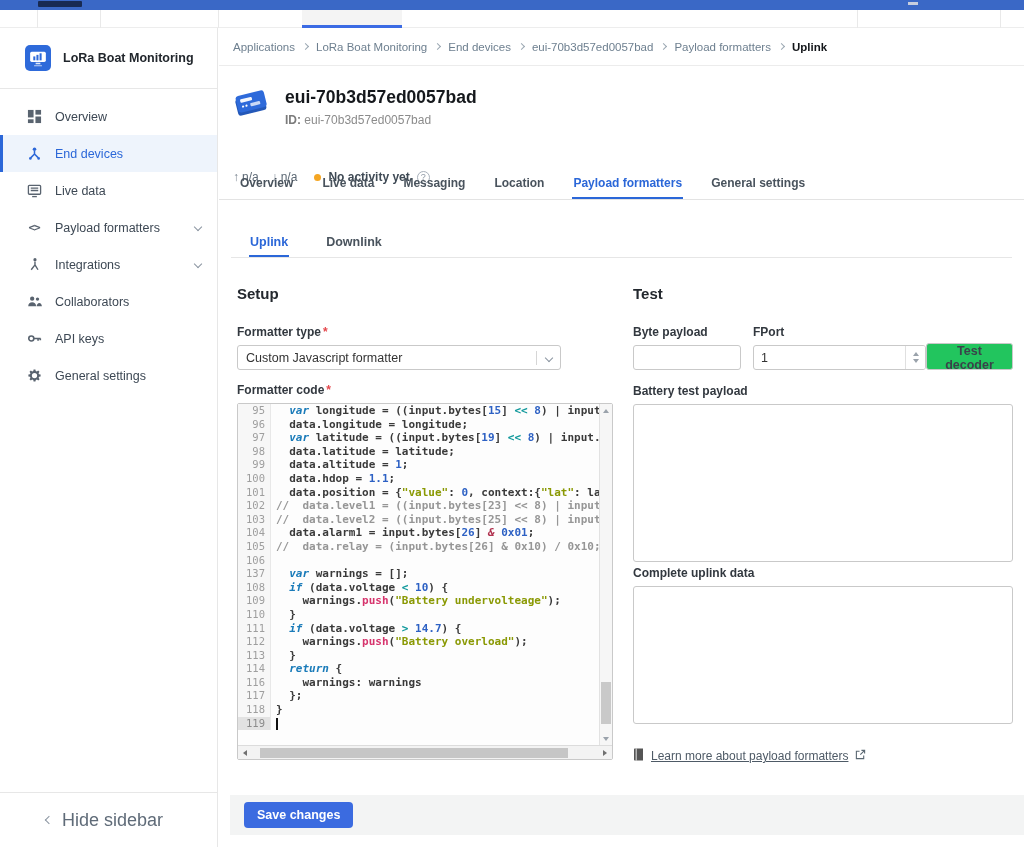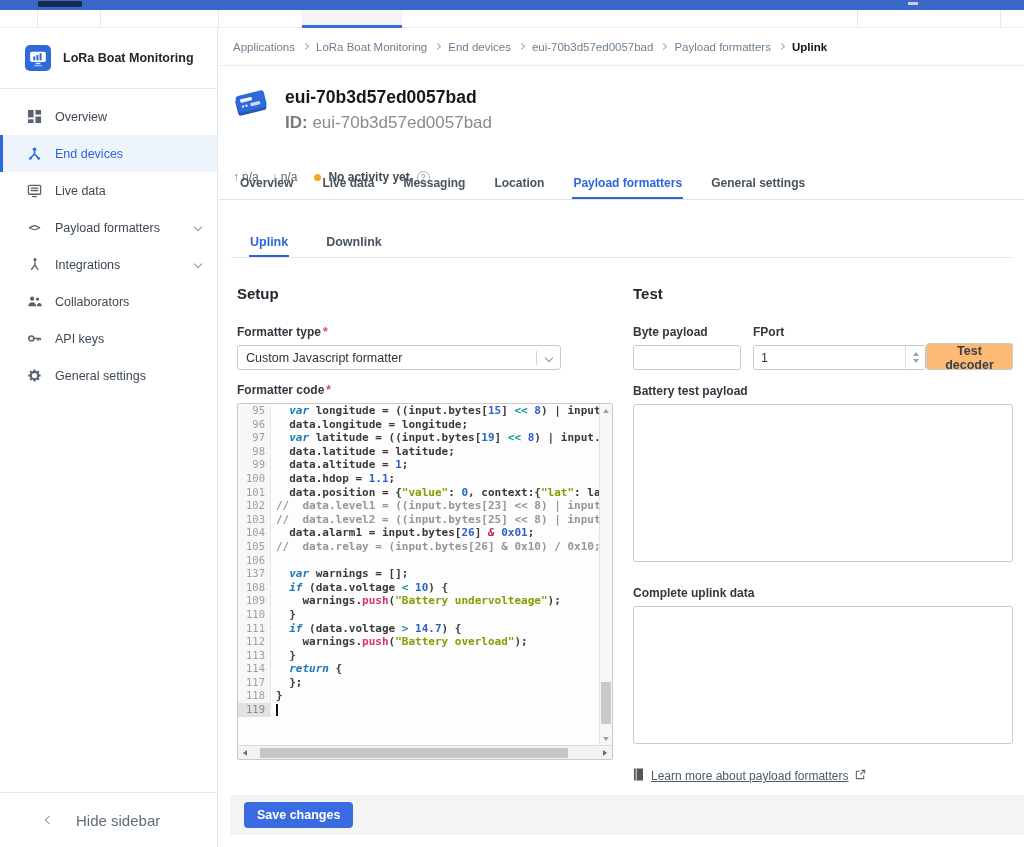--- a/index.html
+++ b/index.html
@@ -23,32 +23,32 @@
   .menu{padding-top:9px}
   .menu-item{position:relative;height:37px;display:flex;align-items:center;padding-left:26px;gap:13px;font-size:12.5px;color:#3d4854;cursor:pointer}
   .mi-icon{width:16px;height:16px;color:#59636f;display:flex;align-items:center;justify-content:center;flex:0 0 16px;font-weight:bold}
   .menu-item.active{background:#eef4fc;color:#2b67d8;border-left:3px solid #2b67d8;padding-left:23px}
   .menu-item.active .mi-icon{color:#2b67d8}
   .chev{display:inline-block;width:6px;height:6px;border-right:1.5px solid #8a94a0;border-bottom:1.5px solid #8a94a0}
   .chev.down{transform:rotate(45deg)}
   .chev.left{transform:rotate(135deg)}
   .menu-chev{position:absolute;right:16px;top:15px}
   .code-glyph{font-family:"DejaVu Sans Mono",monospace;font-size:11px;letter-spacing:-1px}
-  .sidebar-footer{position:absolute;left:0;right:0;bottom:0;height:55px;border-top:1px solid #e7e7e7;display:flex;align-items:center;padding-left:46px;gap:24px;color:#5f6b78;font-size:15px;cursor:pointer}
+  .sidebar-footer{position:absolute;left:0;right:0;bottom:0;height:55px;border-top:1px solid #e7e7e7;display:flex;align-items:center;padding-left:46px;gap:10px;color:#5f6b78;font-size:18px;cursor:pointer}
 
   
   .main{position:absolute;left:219px;top:28px;right:0;bottom:0}
   .breadcrumb-bar{height:38px;border-bottom:1px solid #ececec;display:flex;align-items:center;padding-left:14px;gap:8px;font-size:11.5px;color:#6d7f8f}
   .crumb{cursor:pointer}
   .crumb-current{color:#121519;font-weight:bold}
   .crumb-sep{width:5px;height:5px;border-right:1.4px solid #9aa7b2;border-top:1.4px solid #9aa7b2;transform:rotate(45deg);flex:0 0 5px}
 
   .device-header{position:absolute;left:12px;top:57px;display:flex;gap:14px;align-items:flex-start}
   .device-title{font-size:17.5px;font-weight:bold;color:#15181c;margin:2px 0 5px}
-  .device-id{font-size:17px;color:#8b8b8b}
+  .device-id{font-size:12px;color:#8b8b8b}
   .device-id b{color:#7b7b7b}
 
   .stats{position:absolute;left:14px;top:142px;display:flex;align-items:center;gap:7px;font-size:12px;color:#5c6874}
   .stat{display:flex;align-items:center;gap:3px;margin-right:6px}
   .arrow{color:#78838f;font-size:12px}
   .dot{width:7px;height:7px;border-radius:50%;background:#f5a623;margin-left:4px}
   .activity-label{font-weight:bold;color:#3f4a55}
   .qmark{width:13px;height:13px;border:1px solid #a7b0ba;border-radius:50%;color:#8d97a3;font-size:9px;display:flex;align-items:center;justify-content:center}
 
   .tabs{position:absolute;left:0;right:0;top:146px;height:26px;border-bottom:1px solid #e3e3e3;display:flex;padding-left:20px;gap:27px;font-size:12px;font-weight:600;color:#49535d}
@@ -72,25 +72,25 @@
   .text-input{height:25px;border:1px solid #c9c9c9;border-radius:3px;font-family:"Liberation Sans",sans-serif;font-size:12.5px;padding:0 7px;color:#333;outline:none}
   .fields-row{display:flex;align-items:flex-end}
   .field-col{display:flex;flex-direction:column}
   .fport-wrap{position:relative;width:173px}
   .fport-wrap input{width:100%;padding-right:26px}
   .stepper{position:absolute;right:1px;top:1px;bottom:1px;width:20px;border-left:1px solid #e0e0e0;display:flex;flex-direction:column;align-items:center;justify-content:center;gap:3px;cursor:pointer;background:#fff;border-radius:0 2px 2px 0}
   .tri-up{width:0;height:0;border-left:3.5px solid transparent;border-right:3.5px solid transparent;border-bottom:4.5px solid #9aa2ab}
   .tri-down{width:0;height:0;border-left:3.5px solid transparent;border-right:3.5px solid transparent;border-top:4.5px solid #9aa2ab}
   .tri-left{width:0;height:0;border-top:3.5px solid transparent;border-bottom:3.5px solid transparent;border-right:4.5px solid #707070}
   .tri-right{width:0;height:0;border-top:3.5px solid transparent;border-bottom:3.5px solid transparent;border-left:4.5px solid #707070}
-  .btn-secondary{height:27px;padding:0 12px;border:1px solid #c9c9c9;border-radius:3px;background:#fdba74;font-family:"Liberation Sans",sans-serif;font-size:12.5px;color:#3a424a;font-weight:600;cursor:pointer;margin-left:auto}
+  .btn-secondary{height:27px;padding:0 12px;border:1px solid #c9c9c9;border-radius:3px;background:#22c55e;font-family:"Liberation Sans",sans-serif;font-size:12.5px;color:#3a424a;font-weight:600;cursor:pointer;margin-left:auto}
   .ta{width:380px;border:1px solid #c9c9c9;border-radius:3px;background:#fff;resize:none;outline:none}
   .ta1{height:158px;margin-bottom:0}
   .ta2{height:138px}
-  .mt1{margin-top:14px}.mt2{margin-top:20px}
+  .mt1{margin-top:14px}.mt2{margin-top:0}
 
   .link-row{display:flex;align-items:center;gap:7px;margin-top:20px;font-size:12px;color:#4e5a66;cursor:pointer}
   .link-text{text-decoration:underline}
 
   
   .editor{width:376px;border:1px solid #c9c9c9;border-radius:2px;position:relative;background:#fdfdfd;margin-top:4px}
   .cm-area{position:relative;height:341px;overflow:hidden}
   .cm-row{display:flex;height:13.6px;line-height:13.6px;font-family:"DejaVu Sans Mono",monospace;font-size:11px;font-weight:bold;white-space:pre;overflow:hidden}
   .cm-gutter-cell{flex:0 0 33px;background:#f7f7f7;border-right:1px solid #e8e8e8;color:#9e9e9e;text-align:right;padding-right:5px;font-weight:normal;font-size:10.5px}
   .cm-gutter-cell.active{background:#e2e2e2;color:#8b8b8b}
@@ -318,20 +318,21 @@
             <div class="cm-row"><span class="cm-gutter-cell">105</span><span class="cm-code"><span class="tk-c">//  data.relay = (input.bytes[26] &amp; 0x10) / 0x10;</span></span></div>
             <div class="cm-row"><span class="cm-gutter-cell">106</span><span class="cm-code"></span></div>
             <div class="cm-row"><span class="cm-gutter-cell">137</span><span class="cm-code"><span class="tk-p">  </span><span class="tk-k">var</span><span class="tk-p"> warnings = [];</span></span></div>
             <div class="cm-row"><span class="cm-gutter-cell">108</span><span class="cm-code"><span class="tk-p">  </span><span class="tk-k">if</span><span class="tk-p"> (data.voltage </span><span class="tk-o">&lt;</span><span class="tk-p"> </span><span class="tk-n">10</span><span class="tk-p">) {</span></span></div>
             <div class="cm-row"><span class="cm-gutter-cell">109</span><span class="cm-code"><span class="tk-p">    warnings.</span><span class="tk-m">push</span><span class="tk-p">(</span><span class="tk-s">"Battery undervolteage"</span><span class="tk-p">);</span></span></div>
             <div class="cm-row"><span class="cm-gutter-cell">110</span><span class="cm-code"><span class="tk-p">  }</span></span></div>
             <div class="cm-row"><span class="cm-gutter-cell">111</span><span class="cm-code"><span class="tk-p">  </span><span class="tk-k">if</span><span class="tk-p"> (data.voltage </span><span class="tk-o">&gt;</span><span class="tk-p"> </span><span class="tk-n">14.7</span><span class="tk-p">) {</span></span></div>
             <div class="cm-row"><span class="cm-gutter-cell">112</span><span class="cm-code"><span class="tk-p">    warnings.</span><span class="tk-m">push</span><span class="tk-p">(</span><span class="tk-s">"Battery overload"</span><span class="tk-p">);</span></span></div>
             <div class="cm-row"><span class="cm-gutter-cell">113</span><span class="cm-code"><span class="tk-p">  }</span></span></div>
             <div class="cm-row"><span class="cm-gutter-cell">114</span><span class="cm-code"><span class="tk-p">  </span><span class="tk-k">return</span><span class="tk-p"> {</span></span></div>
+            <div class="cm-row"><span class="cm-gutter-cell">116</span><span class="cm-code"><span class="tk-p">    warnings: warnings</span></span></div>
             <div class="cm-row"><span class="cm-gutter-cell">117</span><span class="cm-code"><span class="tk-p">  };</span></span></div>
             <div class="cm-row"><span class="cm-gutter-cell">118</span><span class="cm-code"><span class="tk-p">}</span></span></div>
             <div class="cm-row"><span class="cm-gutter-cell active">119</span><span class="cm-code"><span class="cm-cursor"></span></span></div>
           </div>
         <div class="vscroll">
           <span class="varrow up">
               <span class="tri-up"></span>
             </span>
           <span class="vthumb"></span>
           <span class="varrow down">

